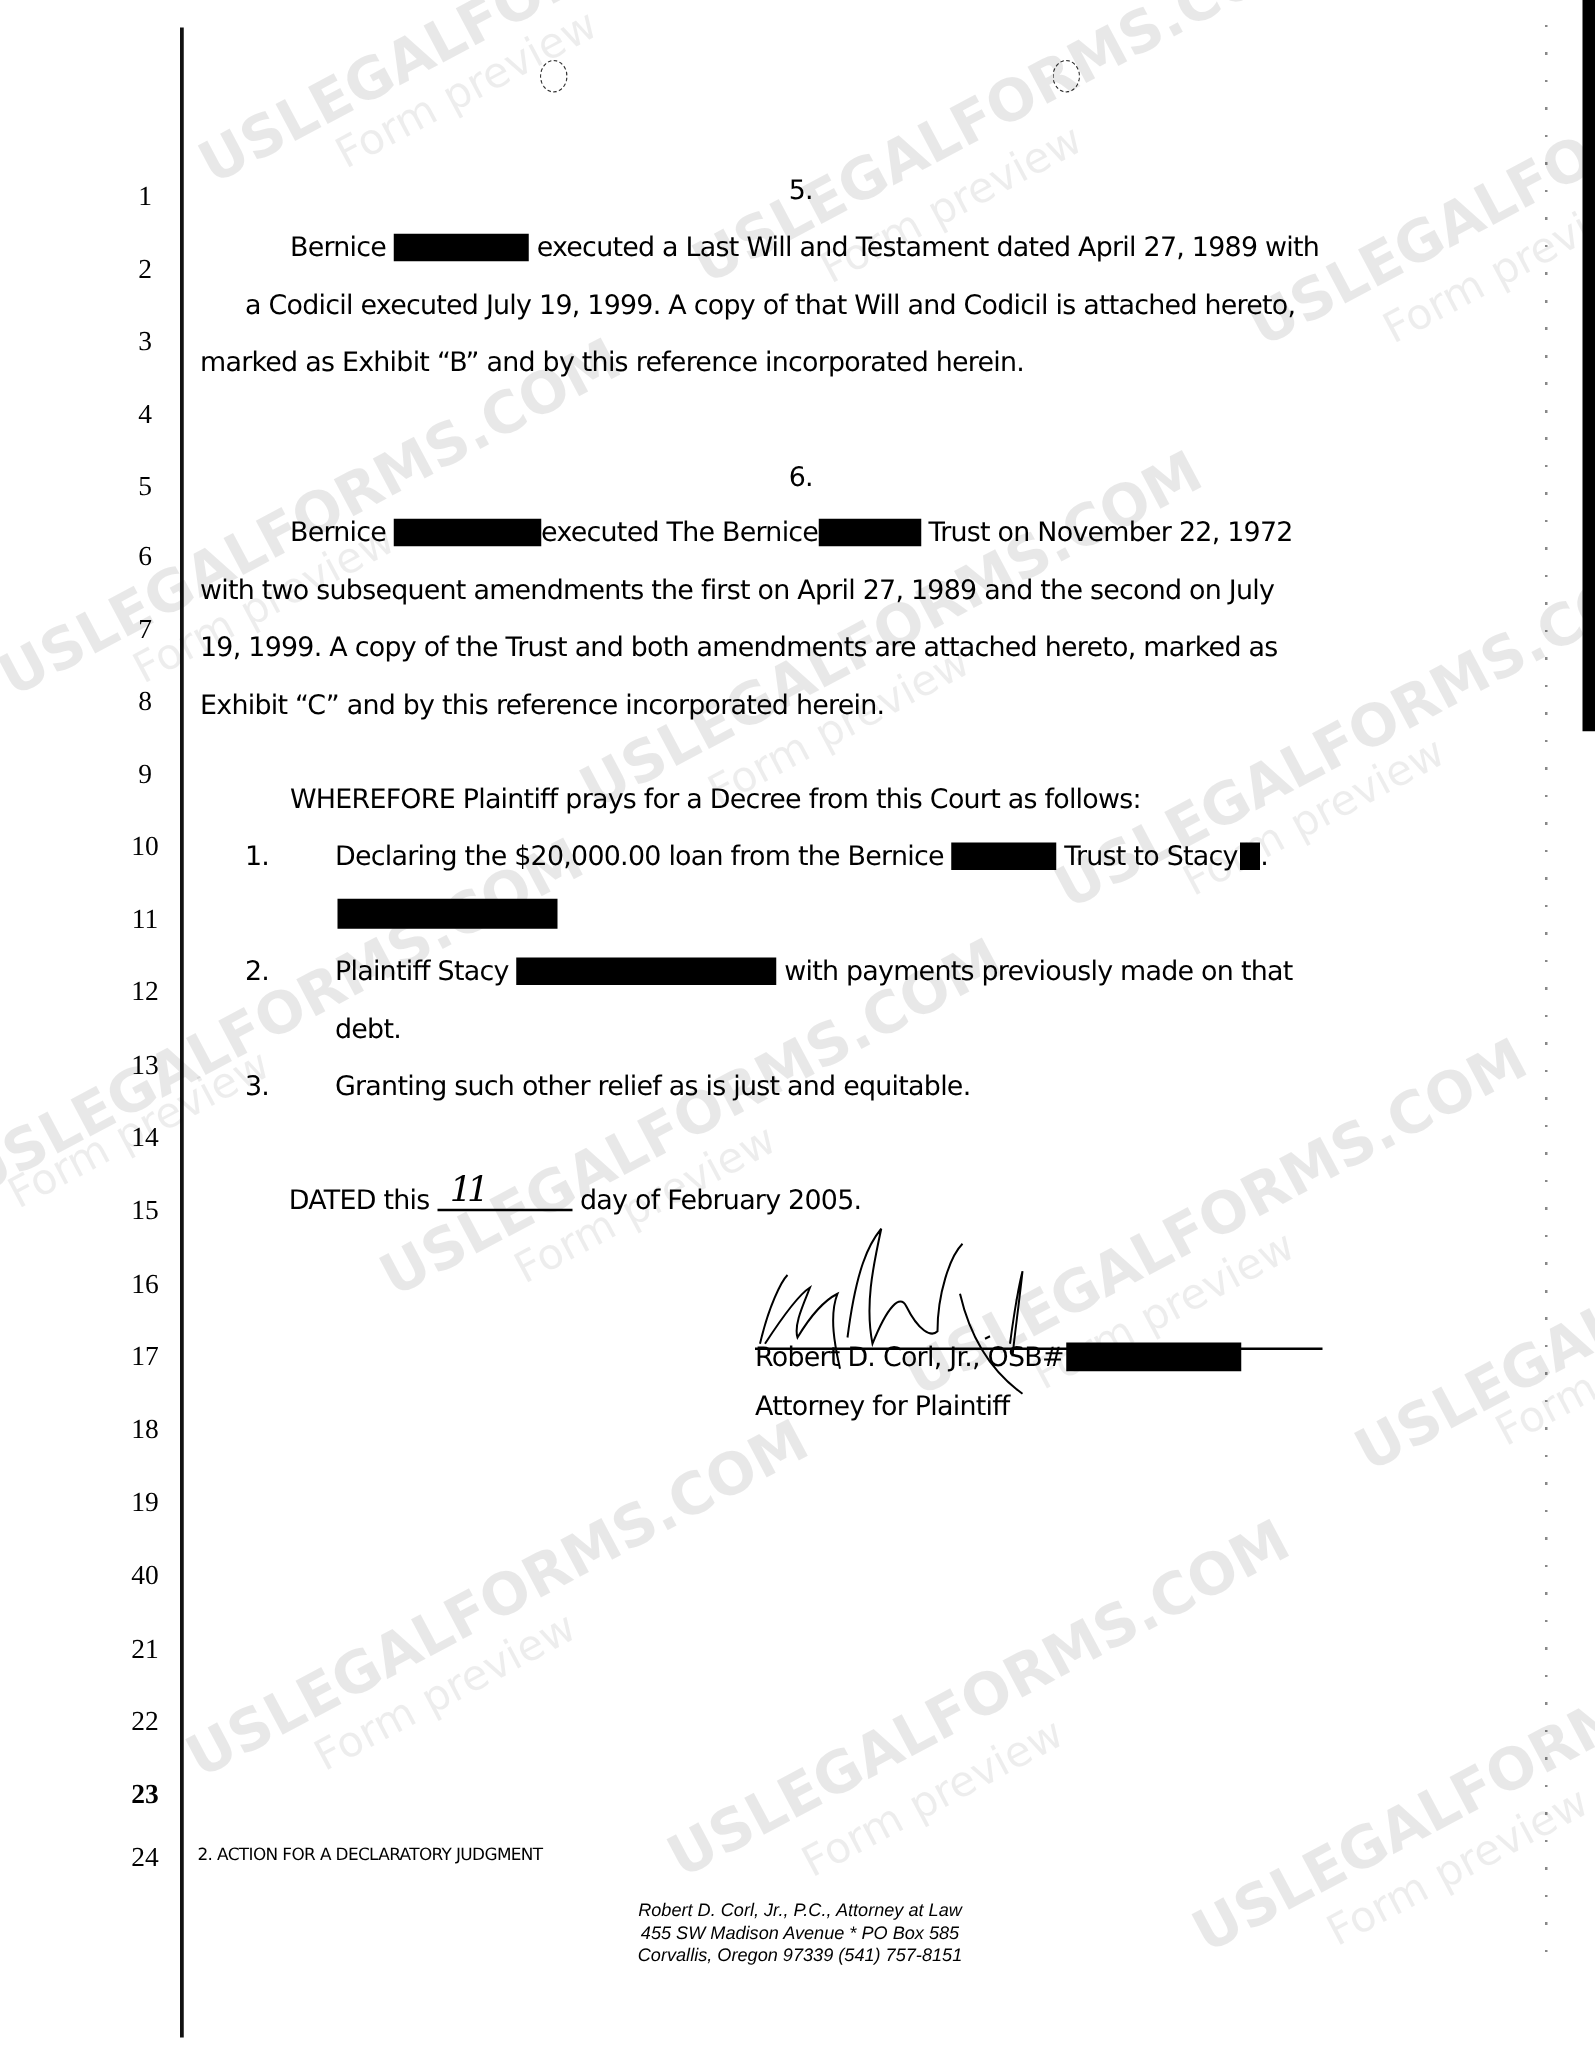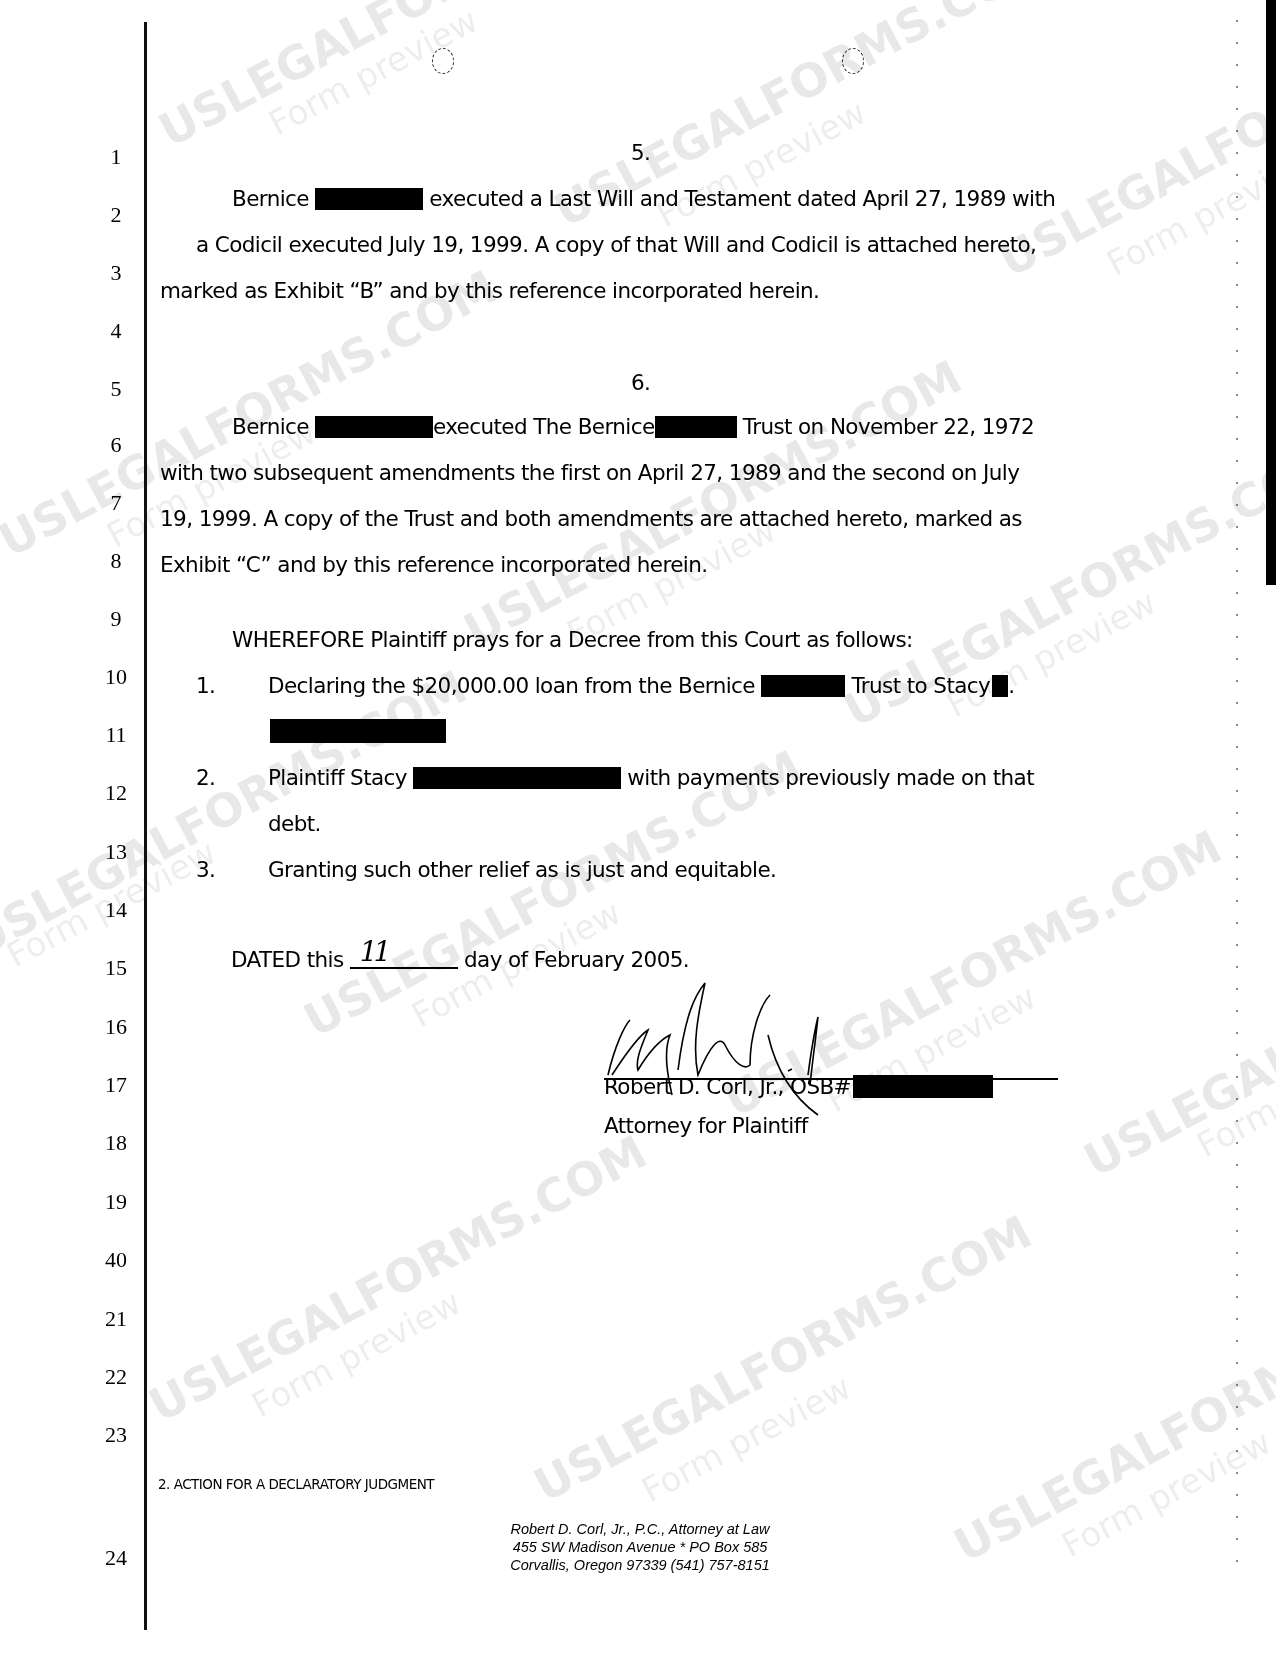--- a/index.html
+++ b/index.html
@@ -80,22 +80,22 @@
 <div class="ln" style="top:840px;">13</div>
 <div class="ln" style="top:898px;">14</div>
 <div class="ln" style="top:956px;">15</div>
 <div class="ln" style="top:1015px;">16</div>
 <div class="ln" style="top:1073px;">17</div>
 <div class="ln" style="top:1131px;">18</div>
 <div class="ln" style="top:1190px;">19</div>
 <div class="ln" style="top:1248px;">40</div>
 <div class="ln" style="top:1307px;">21</div>
 <div class="ln" style="top:1365px;">22</div>
-<div class="ln" style="top:1423px;">23</div>
-<div class="ln" style="top:1546px;">24</div>
+<div class="ln" style="top:1423px;font-weight:bold;">23</div>
+<div class="ln" style="top:1474px;">24</div>
 
 <div class="abs body-text" style="left:631px;top:140px;">5.</div>
 <div class="abs body-text" style="left:232px;top:186px;">
   <span>Bernice</span>
   <span class="redact" style="width:108px;"></span>
   <span>executed a Last Will and Testament dated April 27, 1989 with</span>
 </div>
 <div class="abs body-text" style="left:160px;top:232px;margin-left:36px;">a Codicil executed July 19, 1999.  A copy of that Will and Codicil is attached hereto,</div>
 <div class="abs body-text" style="left:160px;top:278px;">marked as Exhibit “B” and by this reference incorporated herein.</div>
 

